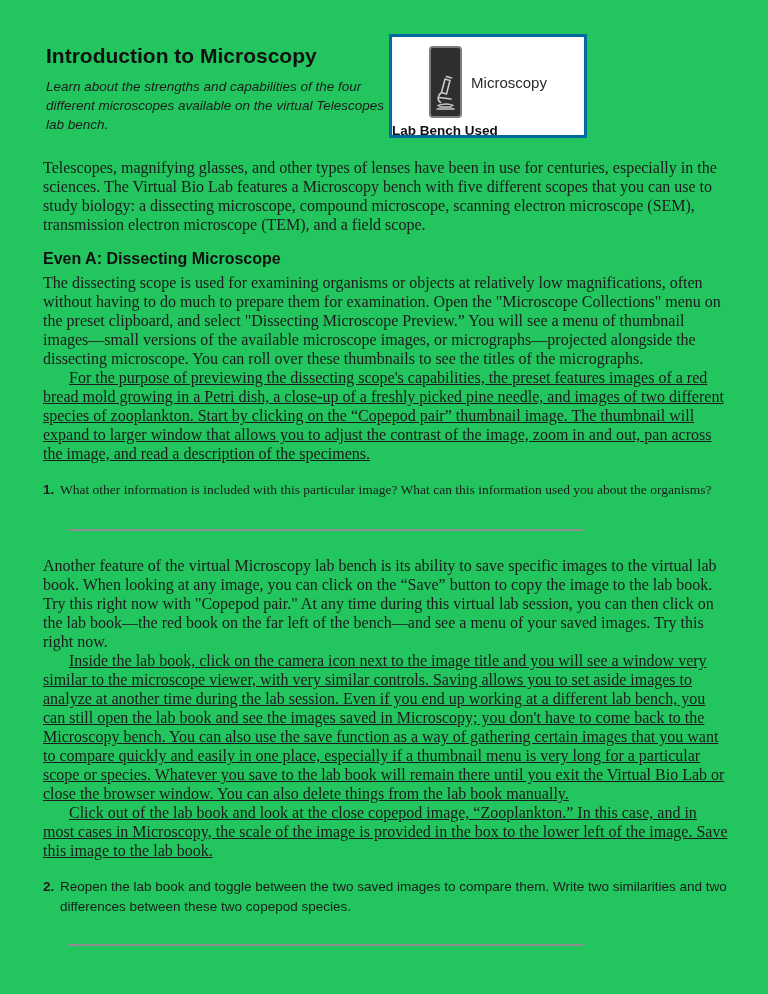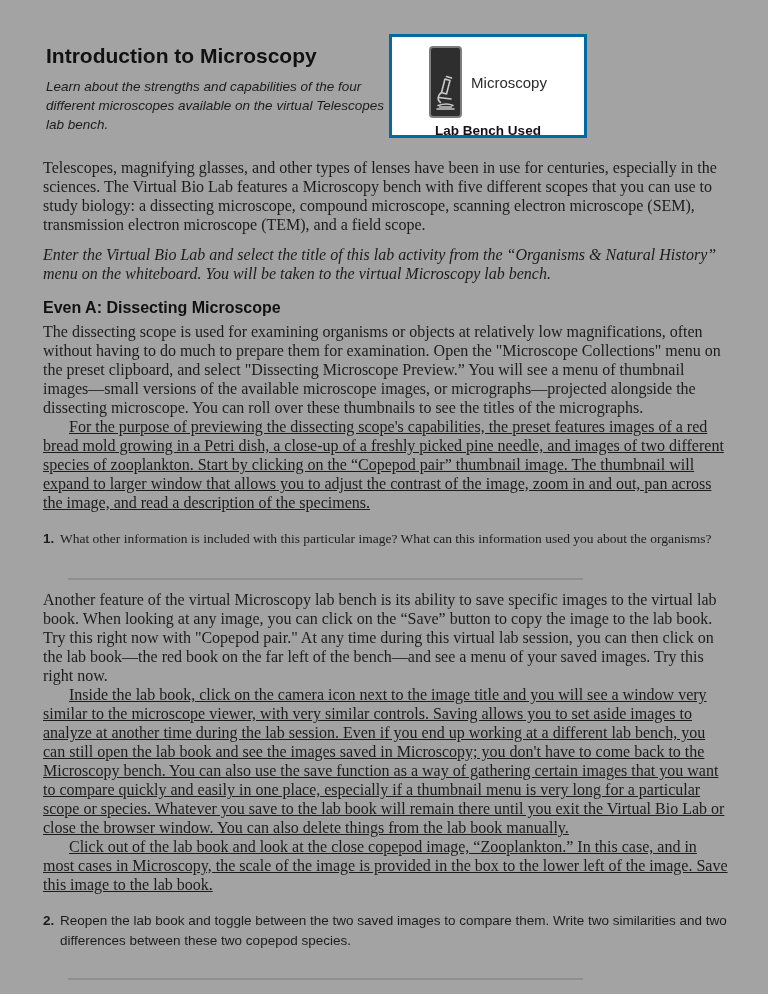--- a/index.html
+++ b/index.html
@@ -1,20 +1,20 @@
 <!DOCTYPE html>
 <html><head>
 <meta charset="utf-8">
 <style>
   html,body { margin:0; padding:0; background:#e9e9e9; }
   .page {
     position:relative;
     width:768px; height:994px;
     margin:0 auto;
-    background:#a3a3a3;
+    background:#22c55e;
     overflow:hidden;
     color:#1c1c1c;
     font-family:"Liberation Serif","DejaVu Serif",serif;
   }
   
   .header { position:relative; height:158px; }
   .header-text { position:absolute; left:46px; top:44px; width:345px; }
   .doc-title {
     font-family:"Liberation Sans","DejaVu Sans",sans-serif;
     font-size:21px; font-weight:bold; line-height:24px;
@@ -44,21 +44,21 @@
     box-sizing:border-box;
     display:flex; align-items:flex-end; justify-content:center;
   }
   .bench-tile svg { display:block; margin-bottom:3px; }
   .bench-name {
     font-family:"Liberation Sans","DejaVu Sans",sans-serif;
     font-size:15px; color:#2b2b2b;
   }
   .bench-caption {
     font-family:"Liberation Sans","DejaVu Sans",sans-serif;
-    font-size:13.5px; font-weight:bold; text-align:center;
+    font-size:13.5px; font-weight:bold; text-align:left;
     margin-top:5px; color:#111;
   }
   
   .content { margin:0 40px 0 43px; }
   .serif-para {
     font-size:16px; line-height:19px; margin:0; color:#1c1c1c;
   }
   .first-indent { text-indent:26px;text-decoration:underline; }
   .italic-para {
     font-style:italic; margin-top:11px;
@@ -78,21 +78,21 @@
     font-weight:bold; font-size:13.5px;
   }
   .q-serif { font-family:"Liberation Serif","DejaVu Serif",serif; }
   .q-sans  { font-family:"Liberation Sans","DejaVu Sans",sans-serif; line-height:20px; }
   .answer-line {
     width:515px; height:0;
     border-top:2px solid #8f8f8f;
     margin:30px 0 0 25px;
   }
   .answer-line.second { margin-top:27px; }
-  .block-gap { margin-top:10px; }
+  .block-gap { margin-top:25px; }
 </style>
 </head>
 <body>
 
 <div class="page">
 
   <div class="header">
     <div class="header-text">
       <h1 class="doc-title">Introduction to Microscopy</h1>
       <div class="doc-subtitle">Learn about the strengths and capabilities of the four different microscopes available on the virtual Telescopes lab bench.</div>
@@ -116,21 +116,20 @@
         <div class="bench-name">Microscopy</div>
       </div>
       <div class="bench-caption">Lab Bench Used</div>
     </div>
   </div>
 
   <div class="content">
 
     <p class="serif-para">Telescopes, magnifying glasses, and other types of lenses have been in use for centuries, especially in the sciences. The Virtual Bio Lab features a Microscopy bench with five different scopes that you can use to study biology: a dissecting microscope, compound microscope, scanning electron microscope (SEM), transmission electron microscope (TEM), and a field scope.</p>
 
-    <p class="serif-para italic-para">Enter the Virtual Bio Lab and select the title of this lab activity from the “Organisms &amp; Natural History” menu on the whiteboard. You will be taken to the virtual Microscopy lab bench.</p>
 
     <h2 class="part-heading">Even A: Dissecting Microscope</h2>
 
     <p class="serif-para">The dissecting scope is used for examining organisms or objects at relatively low magnifications, often without having to do much to prepare them for examination. Open the "Microscope Collections" menu on the preset clipboard, and select "Dissecting Microscope Preview.” You will see a menu of thumbnail images—small versions of the available microscope images, or micrographs—projected alongside the dissecting microscope. You can roll over these thumbnails to see the titles of the micrographs.</p>
     <p class="serif-para first-indent">For the purpose of previewing the dissecting scope's capabilities, the preset features images of a red bread mold growing in a Petri dish, a close-up of a freshly picked pine needle, and images of two different species of zooplankton. Start by clicking on the “Copepod pair” thumbnail image. The thumbnail will expand to larger window that allows you to adjust the contrast of the image, zoom in and out, pan across the image, and read a description of the specimens.</p>
 
     <div class="question q-serif">
       <span class="qnum">1.</span>
       <span>What other information is included with this particular image? What can this information used you about the organisms?</span>
     </div>

